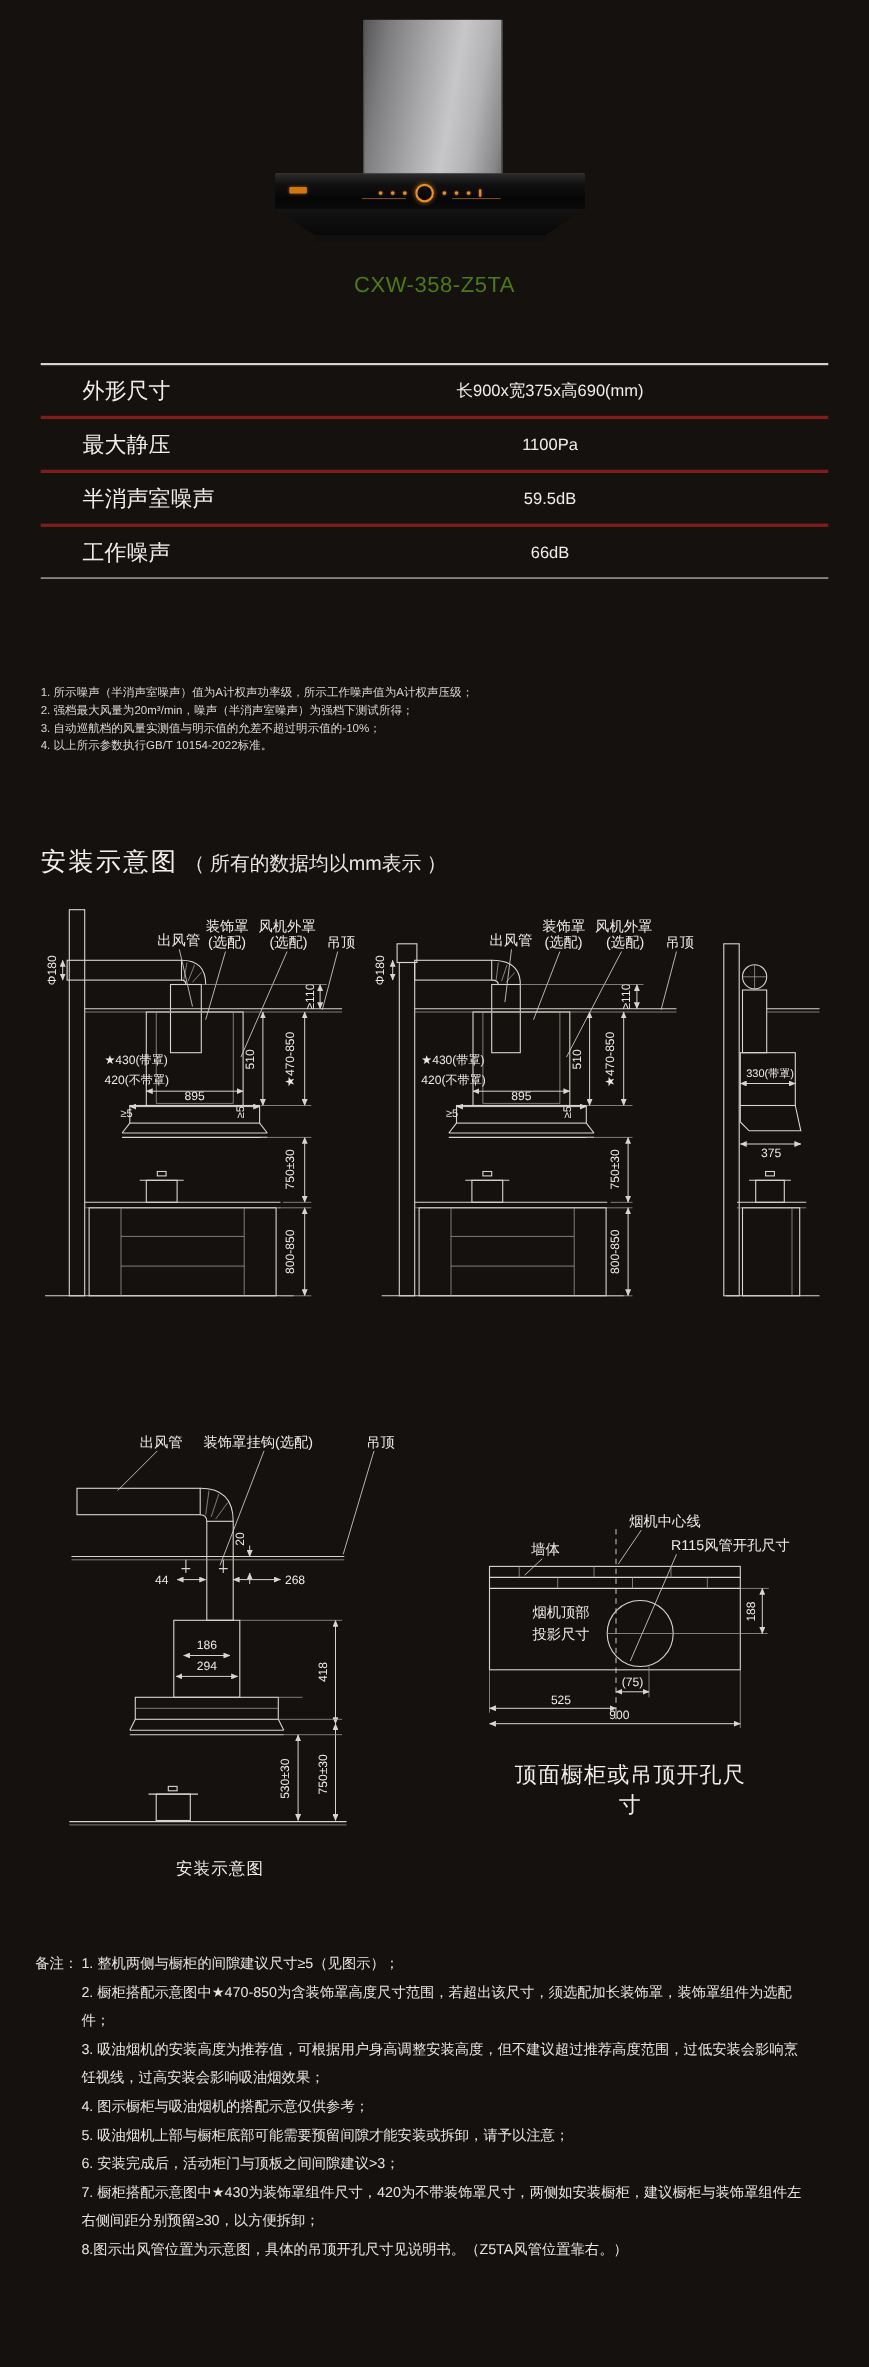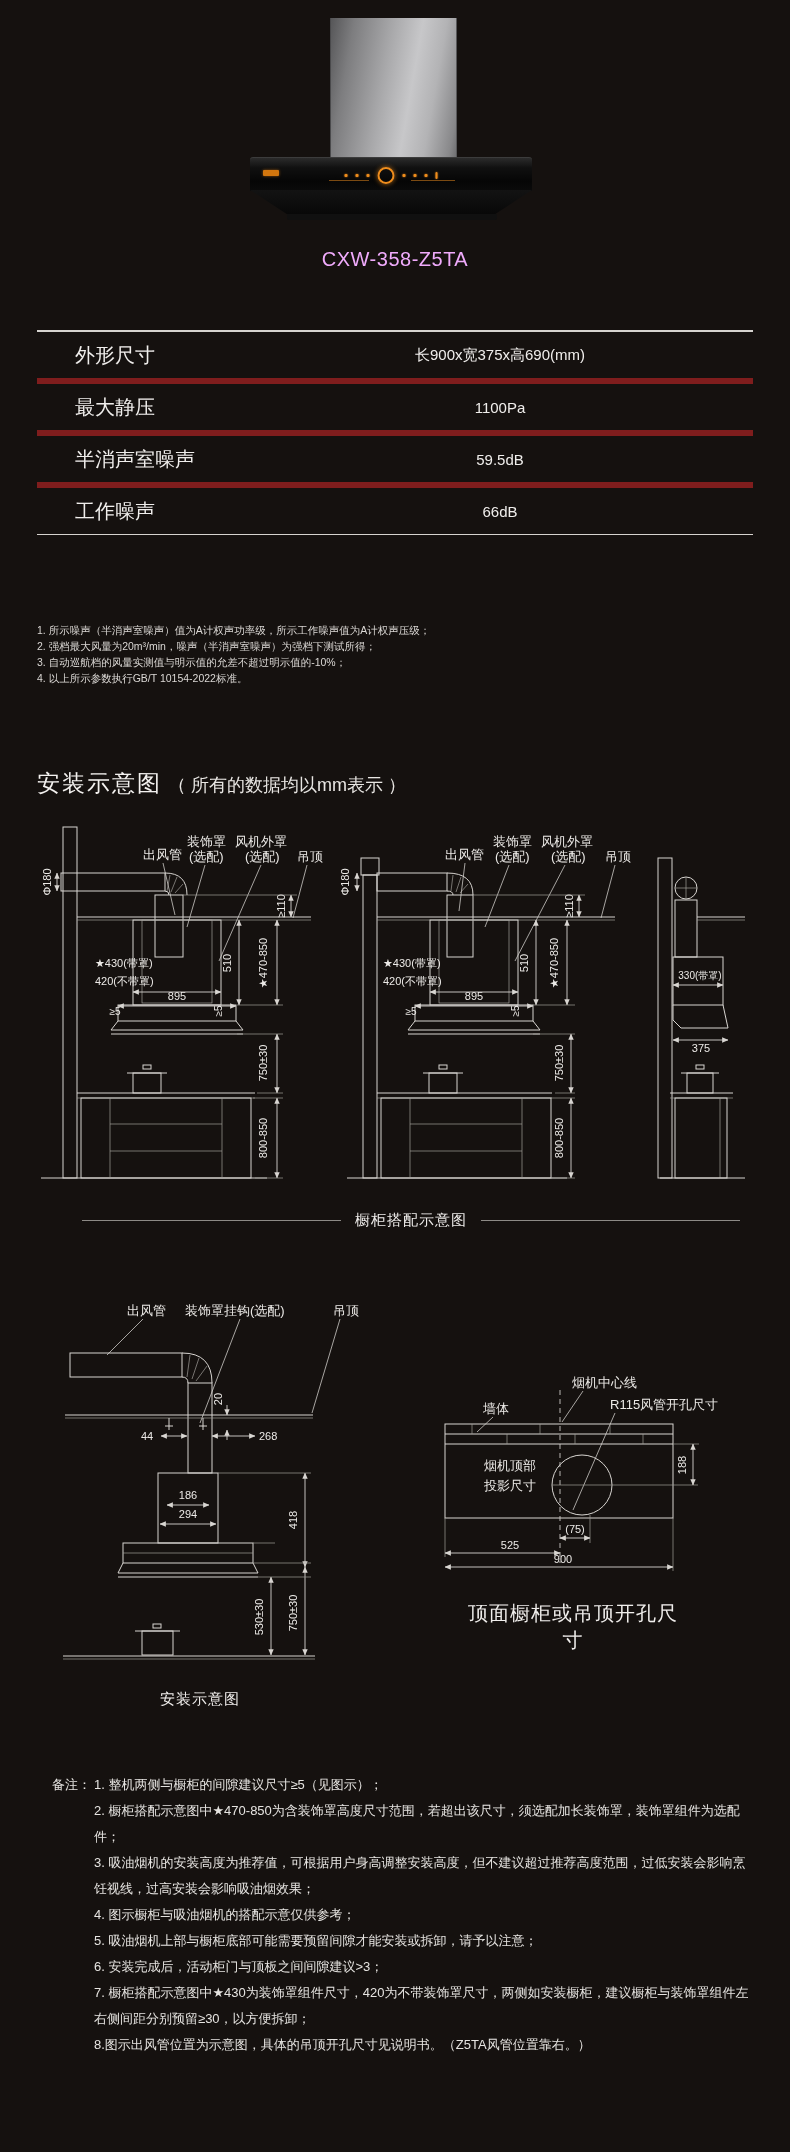--- a/index.html
+++ b/index.html
@@ -19,24 +19,24 @@
   .hood-lip{position:absolute;left:287px;top:214px;width:210px;height:6px;background:#101010;border-radius:0 0 2px 2px;}
   .logo{position:absolute;left:13px;top:12px;width:16px;height:6px;background:#d2760e;border-radius:1px;box-shadow:0 0 3px rgba(230,130,20,.6);}
   .controls{position:absolute;left:50%;top:8px;transform:translateX(-50%);display:flex;align-items:center;gap:8px;height:18px;}
   .ic{width:3px;height:3px;background:#ef8d1d;border-radius:1px;box-shadow:0 0 2px rgba(239,141,29,.8);}
   .ic.bar{width:2px;height:7px;}
   .ring{width:13px;height:13px;border:2px solid #ef8d1d;border-radius:50%;box-shadow:0 0 5px rgba(239,141,29,.7);}
   .u-line{position:absolute;top:22px;height:1px;background:rgba(239,141,29,.5);}
   .u-left{left:calc(50% - 62px);width:40px;}
   .u-right{left:calc(50% + 20px);width:44px;}
   
-  .model{position:absolute;left:0;top:248px;width:790px;text-align:center;font-size:20px;letter-spacing:.5px;color:#f0abfc;}
+  .model{position:absolute;left:0;top:248px;width:790px;text-align:center;font-size:20px;letter-spacing:.5px;color:#4d7c0f;}
   
   .spec{position:absolute;left:37px;top:330px;width:716px;border-top:2px solid #d6d3cf;border-bottom:1px solid #d6d3cf;}
-  .spec-row{display:flex;align-items:center;height:46px;border-top:6px solid #7f1d1d;}
+  .spec-row{display:flex;align-items:center;height:46px;border-top:3px solid #7f1d1d;}
   .spec-row:first-child{border-top:none;}
   .spec-label{flex:0 0 210px;padding-left:38px;font-size:20px;box-sizing:border-box;}
   .spec-value{flex:1;text-align:center;font-size:15px;}
   
   .footnotes{position:absolute;left:37px;top:622px;width:716px;font-size:10.5px;line-height:16px;color:#dbd8d5;}
   
   .sec-head{position:absolute;left:37px;top:768px;display:flex;align-items:baseline;gap:6px;}
   .sec-title{font-size:23px;color:#f3f1ef;letter-spacing:2px;}
   .sec-sub{font-size:18px;color:#e8e6e3;}
   
@@ -50,21 +50,21 @@
   .thin{stroke:#a19e9a;stroke-width:.7;fill:none;}
   .lead{stroke:#cdcac6;stroke-width:.8;fill:none;}
   .dash{stroke:#cdcac6;stroke-width:.9;stroke-dasharray:5 4;fill:none;}
   
   .cap-line-wrap{position:absolute;left:82px;top:1211px;width:658px;display:flex;align-items:center;gap:14px;}
   .cap-line-wrap .ln{flex:1;height:1px;background:#8d8a86;}
   .cap{font-size:15px;color:#efedeb;letter-spacing:1px;}
   .cap2{position:absolute;left:120px;top:1690px;width:160px;text-align:center;font-size:15px;letter-spacing:1px;}
   .cap3{position:absolute;left:458px;top:1600px;width:230px;text-align:center;font-size:20px;letter-spacing:1px;}
   
-  .notes{position:absolute;left:52px;top:1772px;width:700px;display:flex;font-size:13px;line-height:26px;color:#e6e4e1;}
+  .notes{position:absolute;left:32px;top:1772px;width:700px;display:flex;font-size:13px;line-height:26px;color:#e6e4e1;}
   .notes-label{flex:0 0 42px;}
   .notes-items{flex:1;}
   .notes-items p{margin:0;}
 </style>
 </head>
 <body>
 
 <div id="page">
 
   <div class="hero">
@@ -261,25 +261,20 @@
       <line class="thin" x1="655" y1="283" x2="718" y2="283"></line>
       <rect class="ol" x="672" y="258" width="26" height="20"></rect>
       <line class="ol" x1="666" y1="258" x2="704" y2="258"></line>
       <rect class="ol" x="681" y="250" width="8" height="4"></rect>
       <rect class="ol" x="660" y="283" width="52" height="80"></rect>
       <line class="thin" x1="705" y1="283" x2="705" y2="363"></line>
       <line class="ol" x1="645" y1="363" x2="730" y2="363"></line>
     </g>
   </svg>
 
-  <div class="cap-line-wrap">
-    <div class="ln"></div>
-    <span class="cap">橱柜搭配示意图</span>
-    <div class="ln"></div>
-  </div>
 
   <svg style="left:15px;top:1295px" width="775" height="405" viewBox="0 0 775 405">
     <defs>
       <pattern id="p2-cv" width="3.5" height="10" patternUnits="userSpaceOnUse">
         <line x1="1.7" y1="0" x2="1.7" y2="10" stroke="#b7b4b0" stroke-width="0.7"></line>
       </pattern>
       <pattern id="p2-ch" width="10" height="3.5" patternUnits="userSpaceOnUse">
         <line x1="0" y1="1.7" x2="10" y2="1.7" stroke="#b7b4b0" stroke-width="0.7"></line>
       </pattern>
       <marker id="p2-ar" markerWidth="7" markerHeight="6" refX="6.5" refY="3" orient="auto-start-reverse">

